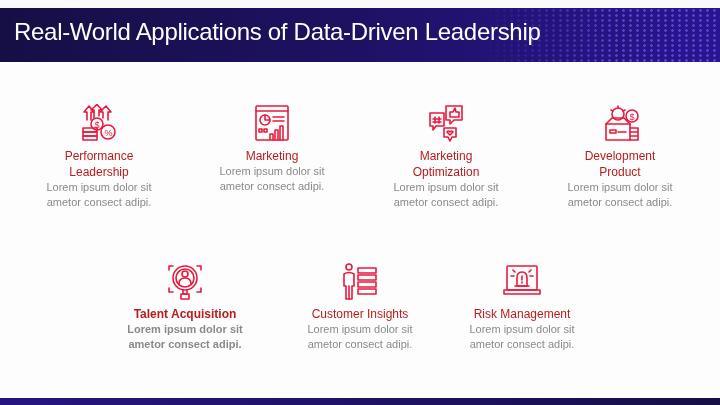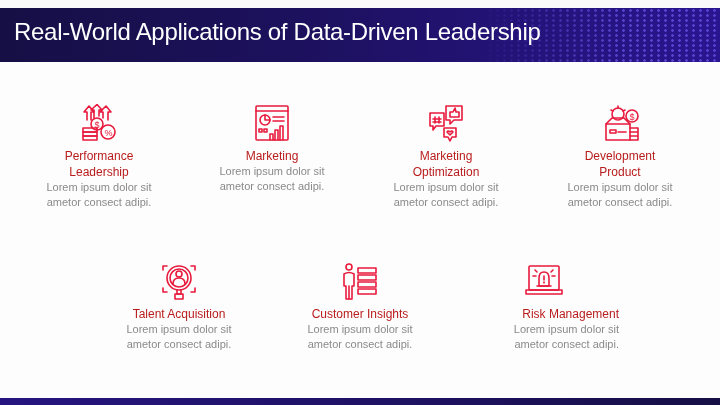--- a/index.html
+++ b/index.html
@@ -95,21 +95,21 @@
     <circle cx="32" cy="12" r="6"></circle>
     <text x="29.5" y="15.5" style="font:9px 'Liberation Sans',sans-serif; fill:#e8193c; stroke:none;">$</text>
     <path d="M30 24 L38 24 L38 36 L30 36 M30 28 L38 28 M30 32 L38 32"></path>
   </svg>
   <div class="name">Development</div>
   <div class="name">Product</div>
   <div class="desc">Lorem ipsum dolor sit</div>
   <div class="desc">ametor consect adipi.</div>
 </div>
 
-<div class="card" style="left:104px; top:262px;">
+<div class="card" style="left:110px; top:262px;font-weight:bold;">
   <svg class="icon" viewBox="0 0 40 40">
     <path d="M4 8 L4 4 L8 4 M32 4 L36 4 L36 8 M4 26 L4 30 L8 30 M36 26 L36 30 L32 30"></path>
     <circle cx="20" cy="16" r="12"></circle>
     <circle cx="20" cy="16" r="9"></circle>
     <circle cx="20" cy="12" r="3"></circle>
     <path d="M14 22 Q14 16 20 16 Q26 16 26 22"></path>
     <path d="M18 28 L18 32 L22 32 L22 28"></path>
     <path d="M16 32 L24 32 L24 37 L16 37 Z"></path>
   </svg>
   <div class="name">Talent Acquisition</div>
@@ -125,21 +125,21 @@
     <rect x="18" y="6" width="18" height="5"></rect>
     <rect x="18" y="13" width="18" height="5"></rect>
     <rect x="18" y="20" width="18" height="5"></rect>
     <rect x="18" y="27" width="18" height="5"></rect>
   </svg>
   <div class="name">Customer Insights</div>
   <div class="desc">Lorem ipsum dolor sit</div>
   <div class="desc">ametor consect adipi.</div>
 </div>
 
-<div class="card" style="left:469px; top:262px;text-align:right;">
+<div class="card" style="left:447px; top:262px;">
   <svg class="icon" viewBox="0 0 40 40">
     <rect x="5" y="4" width="30" height="24" rx="1"></rect>
     <path d="M2 28 L38 28 L38 32 L2 32 Z"></path>
     <path d="M15 24 L15 16 Q15 10 20 10 Q25 10 25 16 L25 24 Z"></path>
     <path d="M13 24 L27 24"></path>
     <path d="M20 14 L20 18 M20 20 L20 21"></path>
     <path d="M9 14 L12 14 M28 14 L31 14 M11 8 L13 10 M29 8 L27 10"></path>
   </svg>
   <div class="name">Risk Management</div>
   <div class="desc">Lorem ipsum dolor sit</div>

